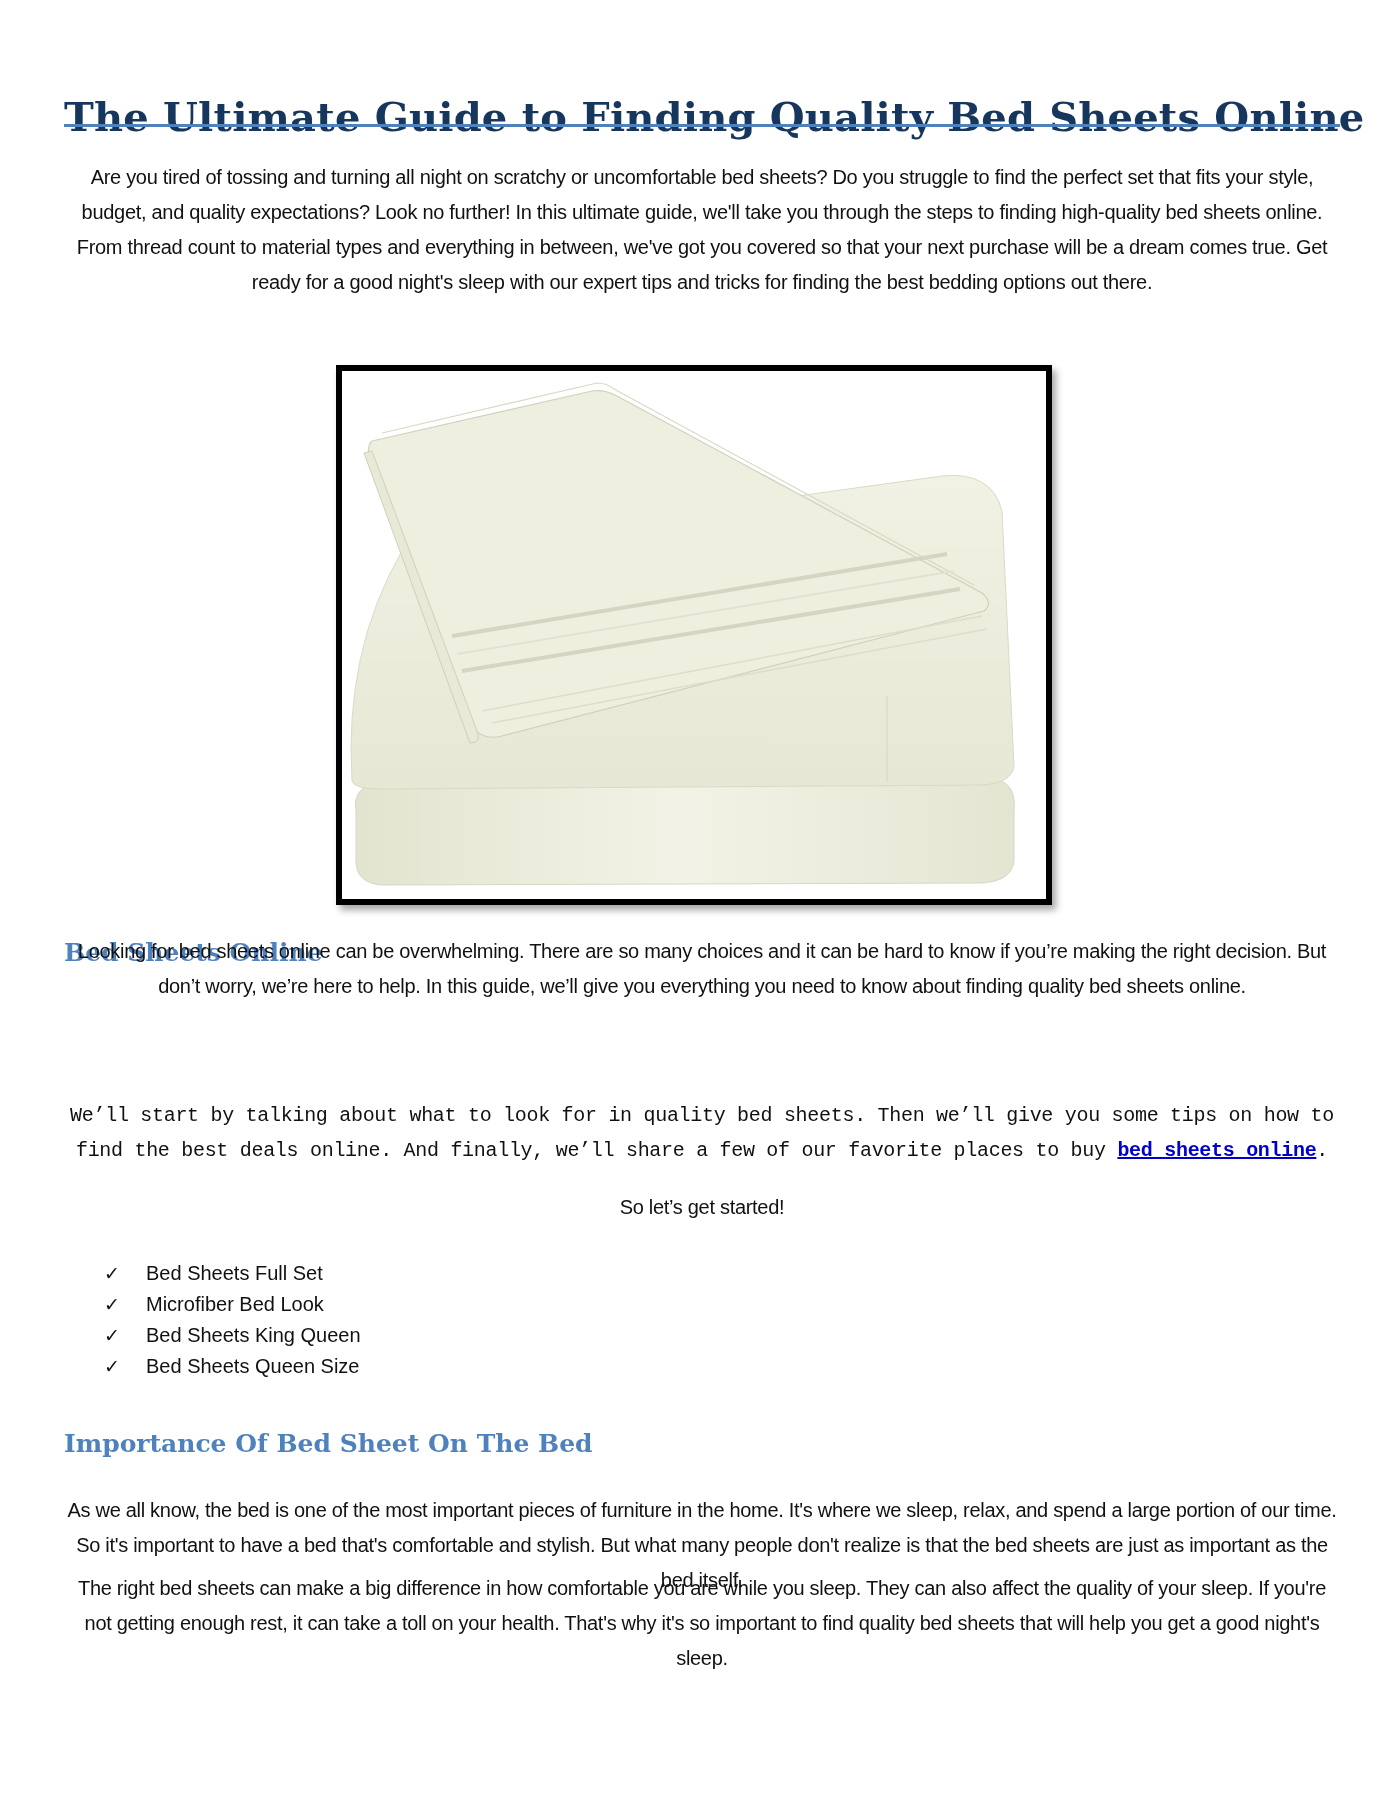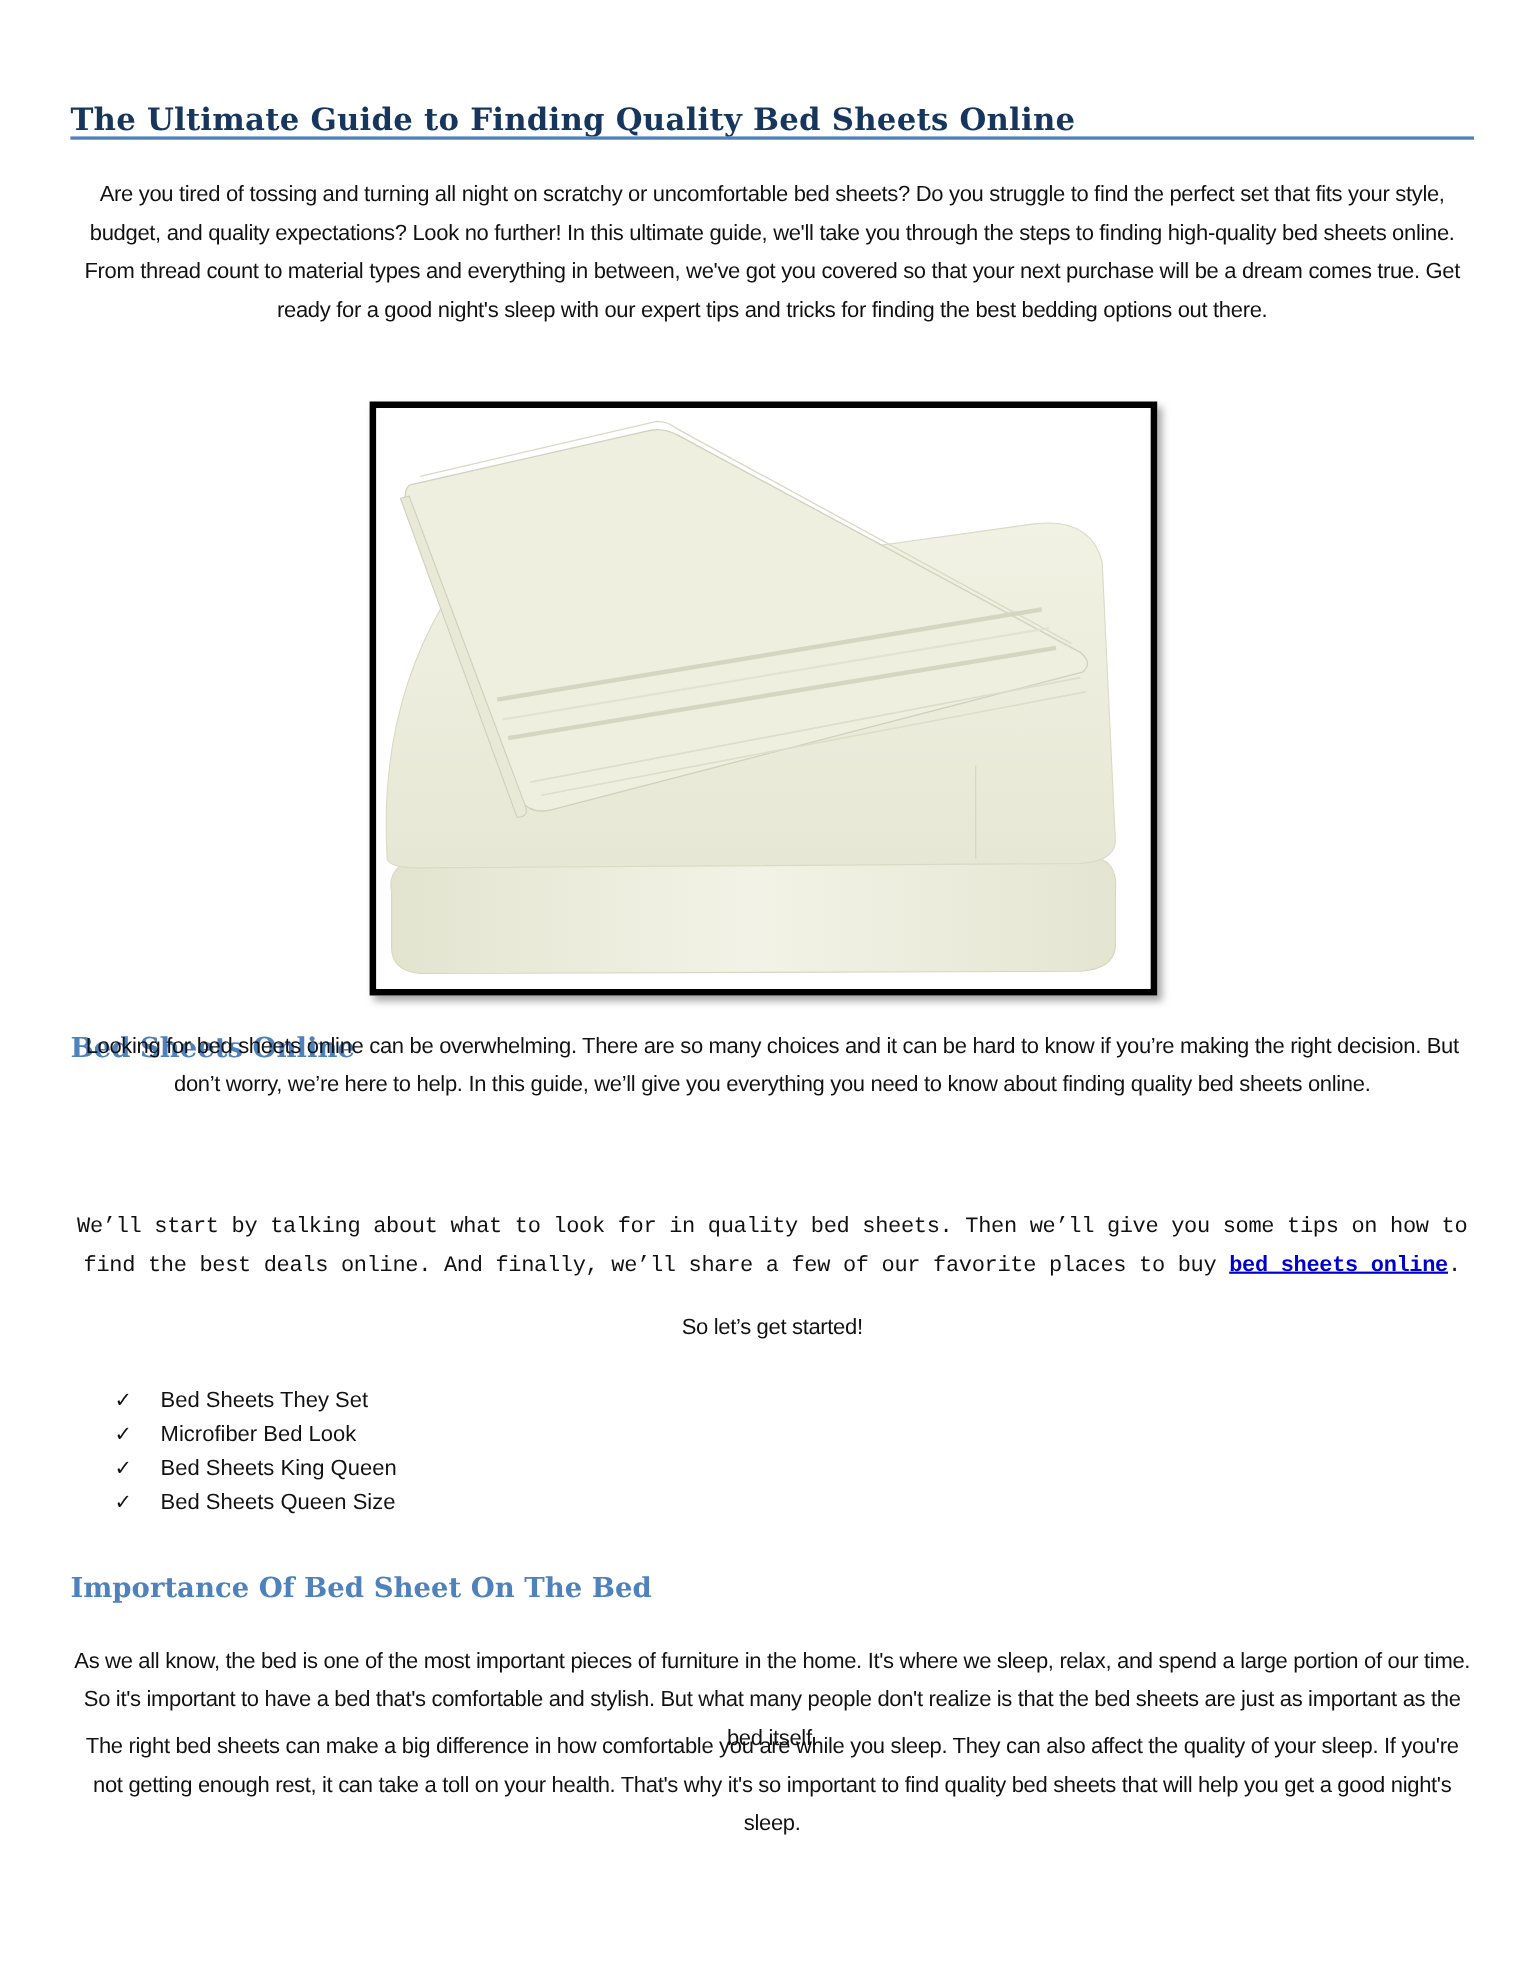--- a/index.html
+++ b/index.html
@@ -4,21 +4,21 @@
   <style>
     html, body { margin: 0; padding: 0; background: #ffffff; }
     body {
       width: 1391px; height: 1800px; position: relative; overflow: hidden;
       font-family: "Liberation Sans", sans-serif; color: #111111;
     }
     .page { position: absolute; left: 64px; top: 0; width: 1276px; }
     .title {
       position: absolute; left: 0; top: 62px; width: 1276px;
       font-family: "DejaVu Serif", "Liberation Serif", serif;
-      font-weight: bold; font-size: 28px; color: #17365D; letter-spacing: 0.2px;
+      font-weight: bold; font-size: 40px; color: #17365D; letter-spacing: 0.2px;
       white-space: nowrap; line-height: 56px;
     }
     .title-rule {
       position: absolute; left: 0; top: 124px; width: 1276px; height: 3px;
       background: #4F81BD;
     }
     .para {
       position: absolute; left: 0; width: 1276px;
       font-family: "Liberation Sans", sans-serif; font-size: 20px;
       line-height: 35px; color: #111111; margin: 0;
@@ -89,21 +89,21 @@
   </div>
 
   <h2 class="heading" style="top:936px;">Bed Sheets Online</h2>
   <p class="para" style="top:934px;">Looking for bed sheets online can be overwhelming. There are so many choices and it can be hard to know if you’re making the right decision. But don’t worry, we’re here to help. In this guide, we’ll give you everything you need to know about finding quality bed sheets online.</p>
   <p class="para" style="top:1098px;font-family:Liberation Mono, monospace;"><span>We’ll start by talking about what to look for in quality bed sheets. Then we’ll give you some tips on how to find the best deals online. And finally, we’ll share a few of our favorite places to buy </span><a class="link" href="#">bed sheets online</a><span>.</span></p>
   <p class="para" style="top:1190px;">So let’s get started!</p>
 
   <ul class="checklist">
     <li class="check-item">
       <span class="mark">✓</span>
-      <span class="label">Bed Sheets They Set</span>
+      <span class="label">Bed Sheets Full Set</span>
     </li>
     <li class="check-item">
       <span class="mark">✓</span>
       <span class="label">Microfiber Bed Look</span>
     </li>
     <li class="check-item">
       <span class="mark">✓</span>
       <span class="label">Bed Sheets King Queen</span>
     </li>
     <li class="check-item">

